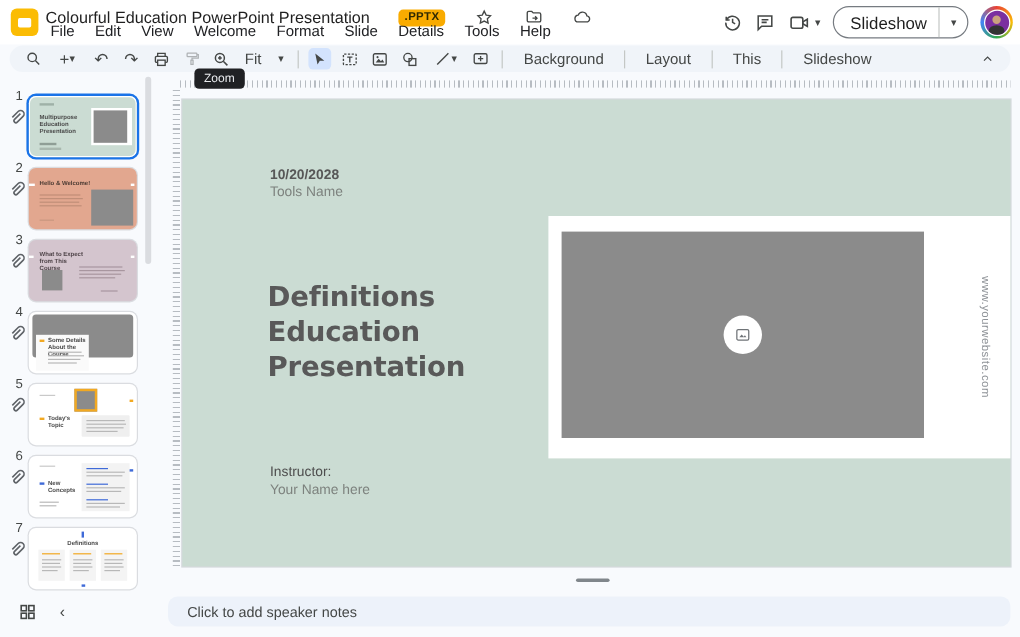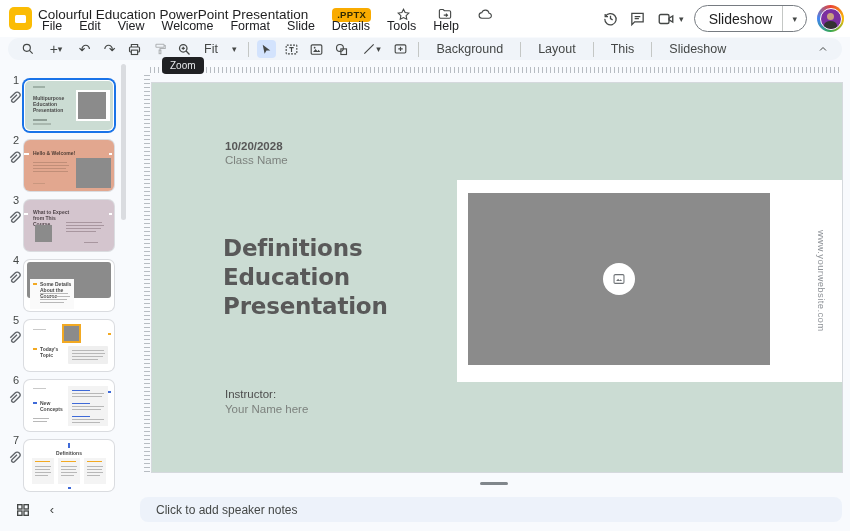--- a/index.html
+++ b/index.html
@@ -395,21 +395,21 @@
       <div class="img-circle">
         <svg width="14" height="14" viewBox="0 0 24 24" fill="none" stroke="#6f7377" stroke-width="1.8">
             <rect x="3.5" y="4.5" width="17" height="15" rx="2"></rect>
             <path d="M7 15.5l3.5-4 2.7 3.2 1.8-2.1 2.2 2.9z" fill="#6f7377" stroke="none"></path>
           </svg>
       </div>
     </div>
     <div class="website">www.yourwebsite.com</div>
   </div>
   <div class="abs s-date">10/20/2028</div>
-  <div class="abs s-class">Class Name</div>
+  <div class="abs s-class">Tools Name</div>
   <div class="abs s-title">Definitions
 Education
 Presentation</div>
   <div class="abs s-instr">Instructor:</div>
   <div class="abs s-name">Your Name here</div>
 </div>
 
 <div class="abs hscroll-stub"></div>
 
 <div class="abs notesbar">

